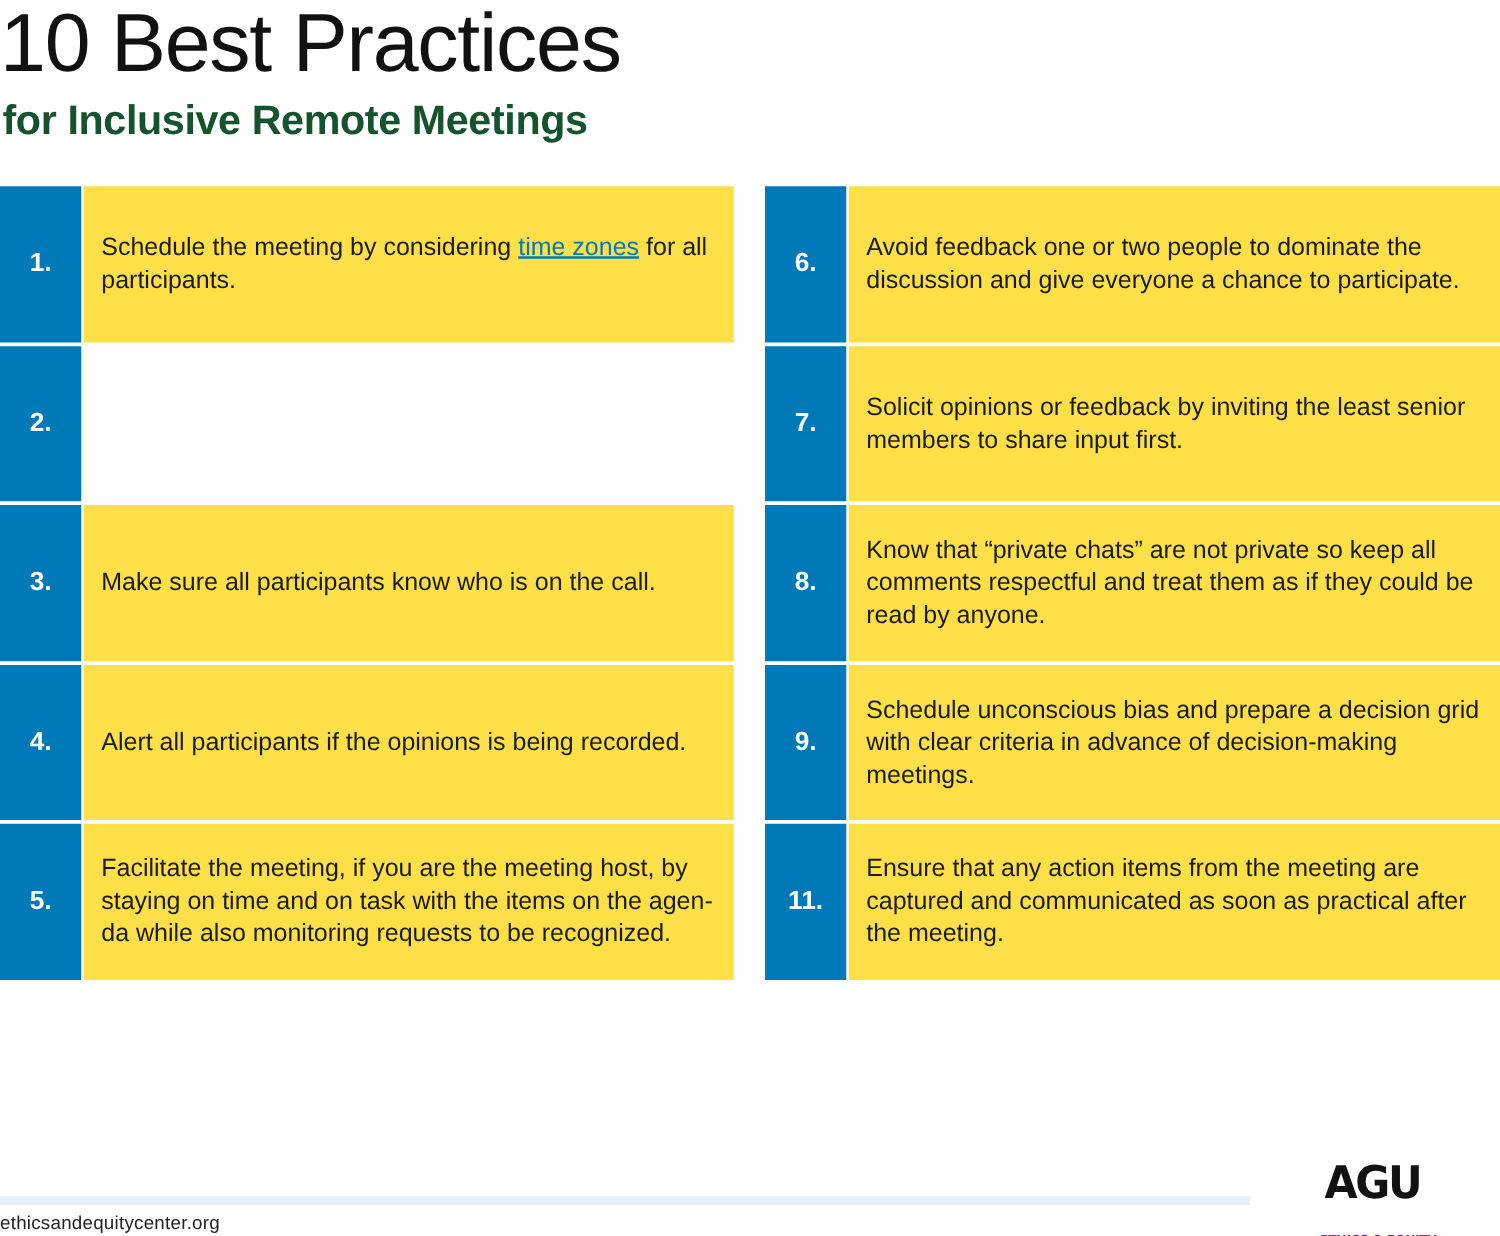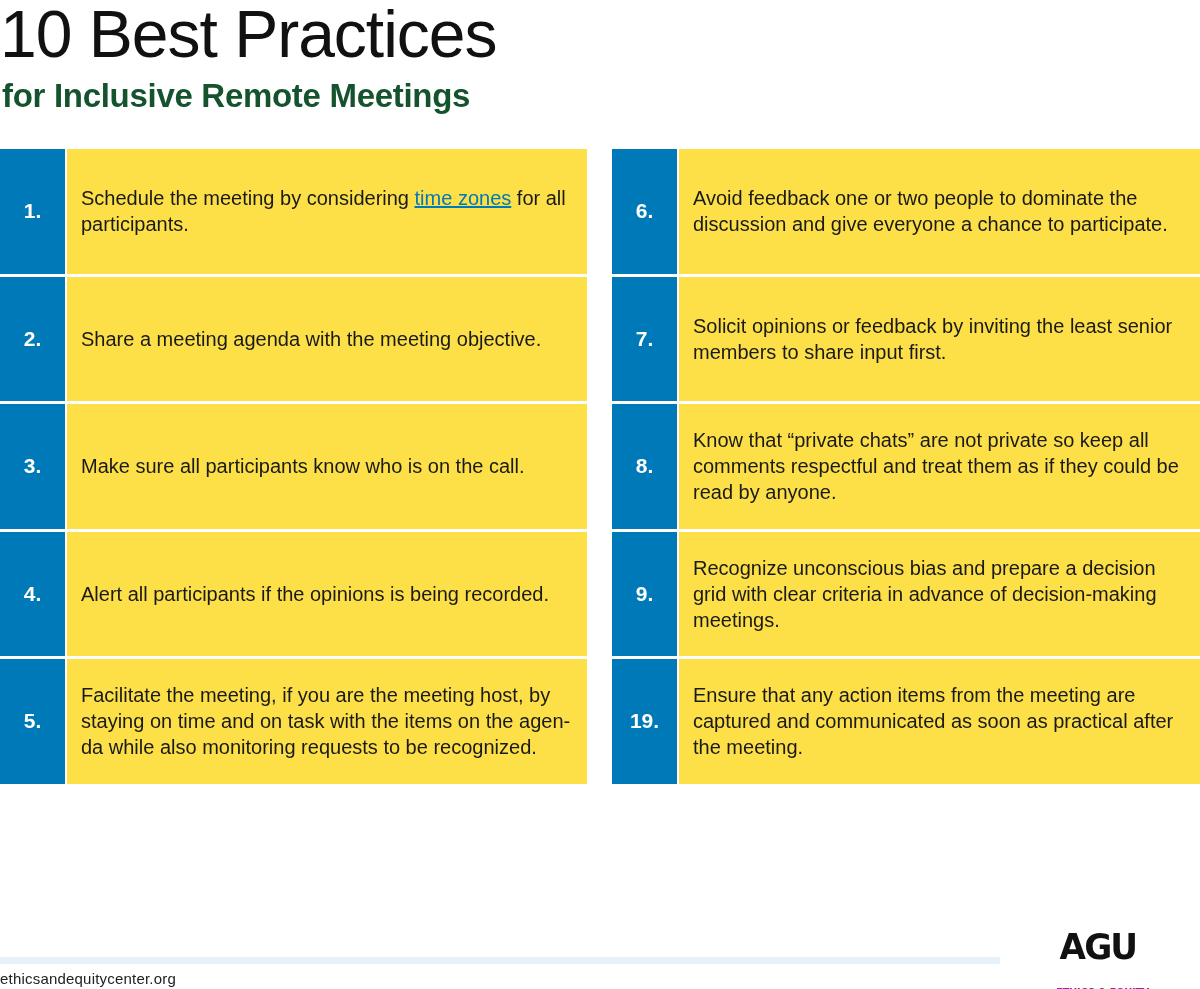--- a/index.html
+++ b/index.html
@@ -34,21 +34,20 @@
 
 <div class="col left">
   <div class="row">
     <div class="num">1.</div>
     <div class="txt">
       <span><span>Schedule the meeting by considering </span><a>time zones</a><span> for all participants.</span></span>
     </div>
   </div>
   <div class="row">
     <div class="num">2.</div>
-    <div class="txt">Share a meeting agenda with the meeting objective.</div>
   </div>
   <div class="row">
     <div class="num">3.</div>
     <div class="txt">Make sure all participants know who is on the call.</div>
   </div>
   <div class="row">
     <div class="num">4.</div>
     <div class="txt">Alert all participants if the opinions is being recorded.</div>
   </div>
   <div class="row">
@@ -65,24 +64,24 @@
   <div class="row">
     <div class="num">7.</div>
     <div class="txt">Solicit opinions or feedback by inviting the least senior members to share input first.</div>
   </div>
   <div class="row">
     <div class="num">8.</div>
     <div class="txt">Know that “private chats” are not private so keep all comments respectful and treat them as if they could be read by anyone.</div>
   </div>
   <div class="row">
     <div class="num">9.</div>
-    <div class="txt">Recognize unconscious bias and prepare a decision grid with clear criteria in advance of decision-making meetings.</div>
+    <div class="txt">Schedule unconscious bias and prepare a decision grid with clear criteria in advance of decision-making meetings.</div>
   </div>
   <div class="row">
-    <div class="num">19.</div>
+    <div class="num">11.</div>
     <div class="txt">Ensure that any action items from the meeting are captured and communicated as soon as practical after the meeting.</div>
   </div>
 </div>
 
 <div class="footer-bar"></div>
 <div class="footer-url">ethicsandequitycenter.org</div>
 <div class="logo">
   <div class="logo-agu">AGU</div>
   <div class="logo-sub">ETHICS &amp; EQUITY</div>
 </div>

